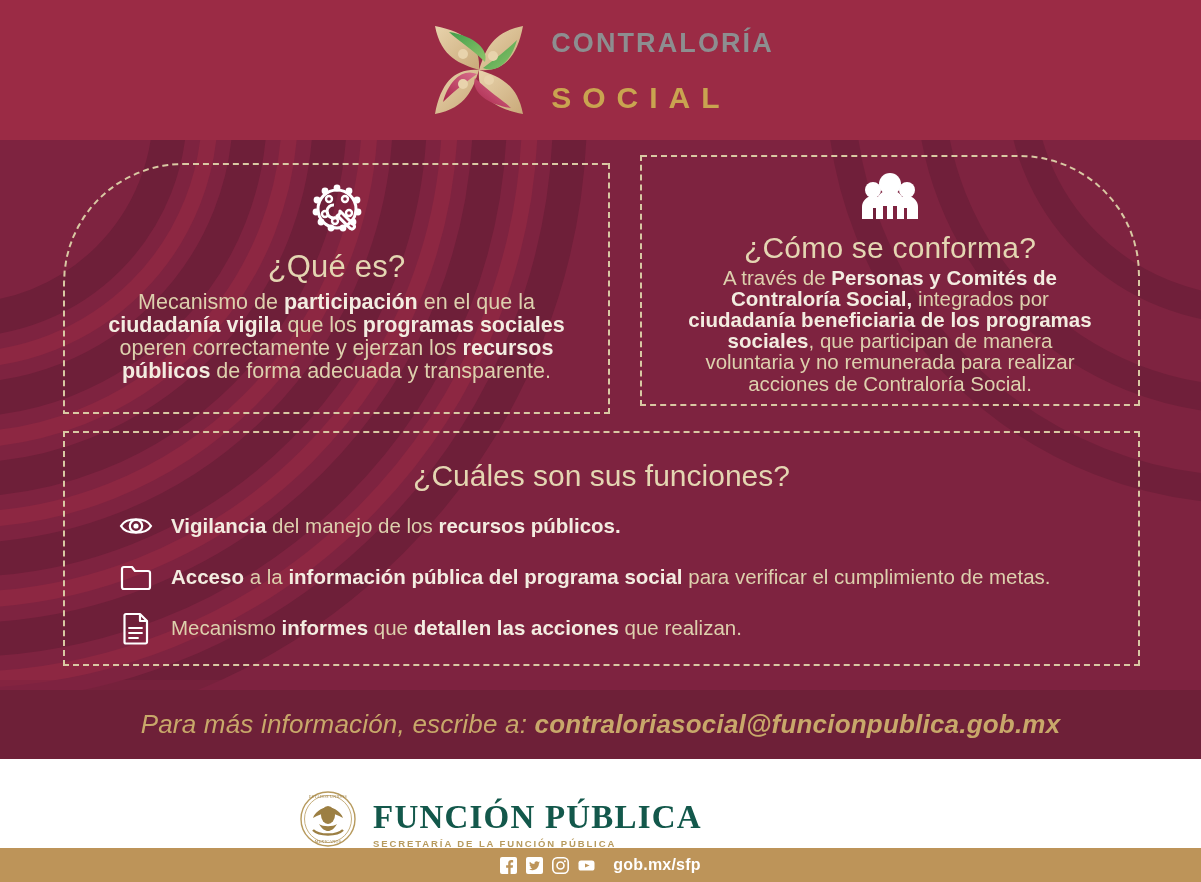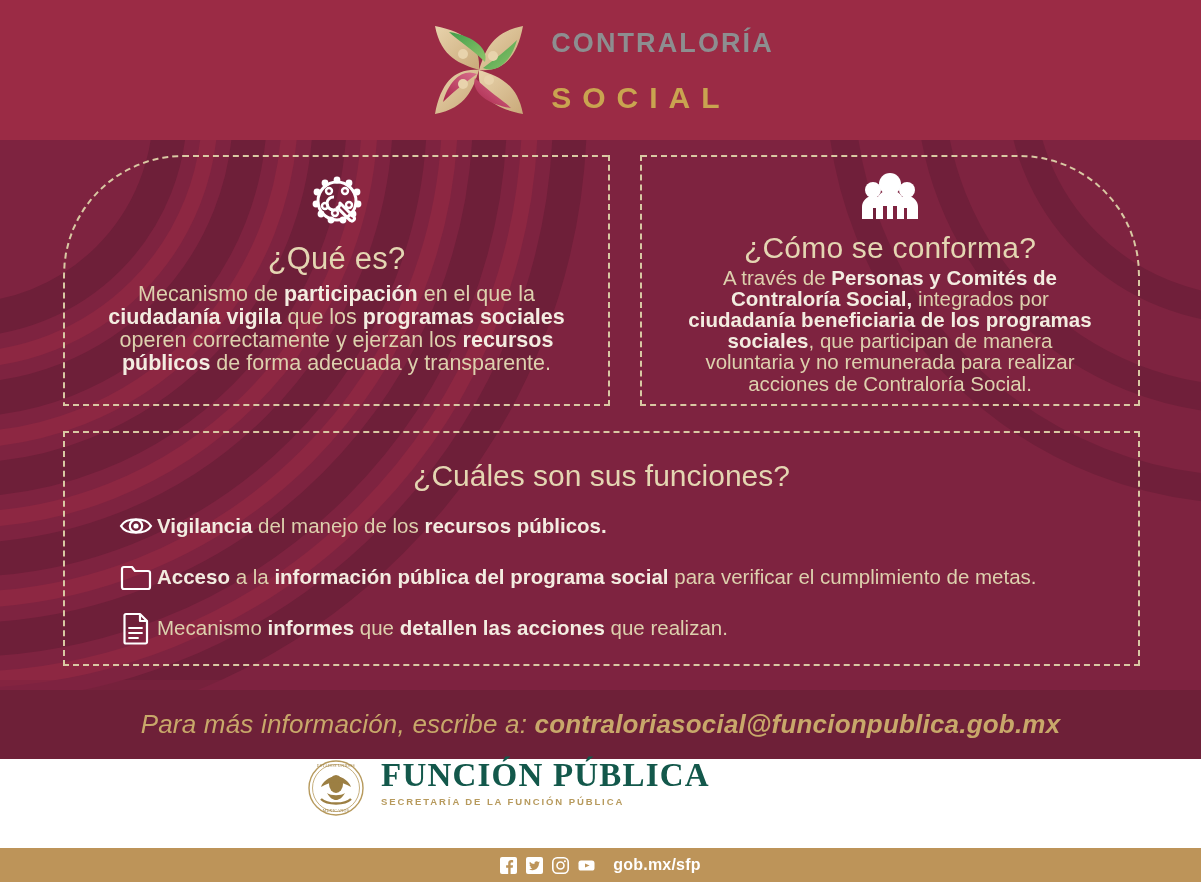--- a/index.html
+++ b/index.html
@@ -82,21 +82,21 @@
   .arcs svg { display: block; }
 
   
   .card {
     position: absolute;
     border: 2px dashed #d9c9a3;
     z-index: 3;
   }
 
   #card-ques {
-    left: 63px;  top: 155px;
+    left: 63px;  top: 163px;
     width: 547px; height: 251px;
     border-top-left-radius: 120px;
     padding: 18px 22px 0 22px;
     text-align: center;
   }
   #card-como {
     left: 640px; top: 155px;
     width: 500px; height: 251px;
     border-top-right-radius: 120px;
     padding: 14px 18px 0 18px;
@@ -135,21 +135,21 @@
     text-align: center;
     font-size: 30px;
     color: #e4d6b2;
     margin-top: 12px;
     margin-bottom: 16px;
   }
   .func-list { margin: 0; padding: 0 0 0 24px; list-style: none; }
   .func-item {
     display: flex;
     align-items: center;
-    gap: 4px;
+    gap: 18px;
     margin-bottom: 17px;
     min-height: 34px;
   }
   .func-icon { flex: none; width: 34px; height: 34px; display: block; }
   .func-text {
     font-size: 20.5px;
     color: #ddd0ad;
     line-height: 1.1;
   }
   .func-text b { color: #f3ece0; font-weight: bold; }
@@ -170,26 +170,26 @@
     font-size: 26px;
     font-style: italic;
     color: #c8a86a;
     letter-spacing: .2px;
   }
   .contact-text b { font-weight: bold; color: #c8a86a; text-align: right; }
 
   
   .fp-band {
     position: absolute;
-    top: 759px; left: 8px;
+    top: 759px; left: 0;
     width: 1001px;
     height: 89px;
     background: #ffffff;
     display: flex;
-    align-items: flex-start;
+    align-items: flex-end;
     justify-content: center;
     gap: 16px;
     z-index: 4;
   }
   .fp-shield { width: 58px; height: 58px; flex: none; }
   .fp-words { display: flex; flex-direction: column; line-height: 1; }
   .fp-title {
     font-family: "Liberation Serif", serif;
     font-size: 33px;
     font-weight: bold;

